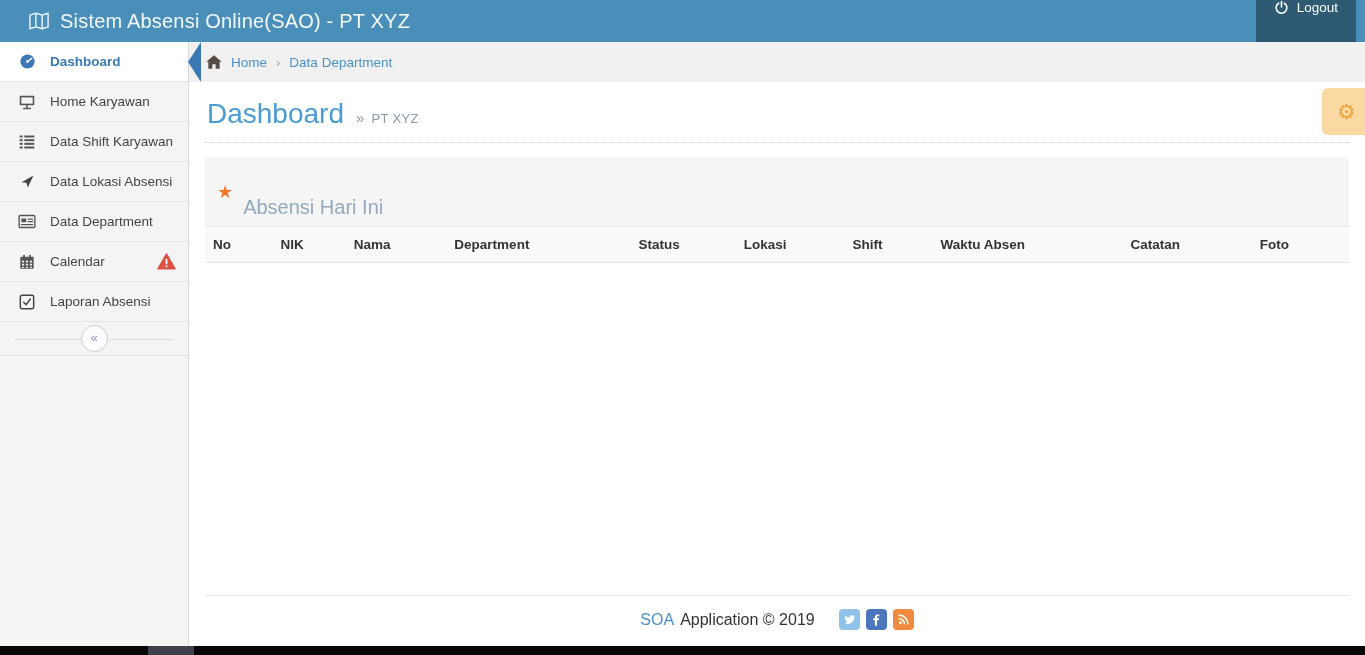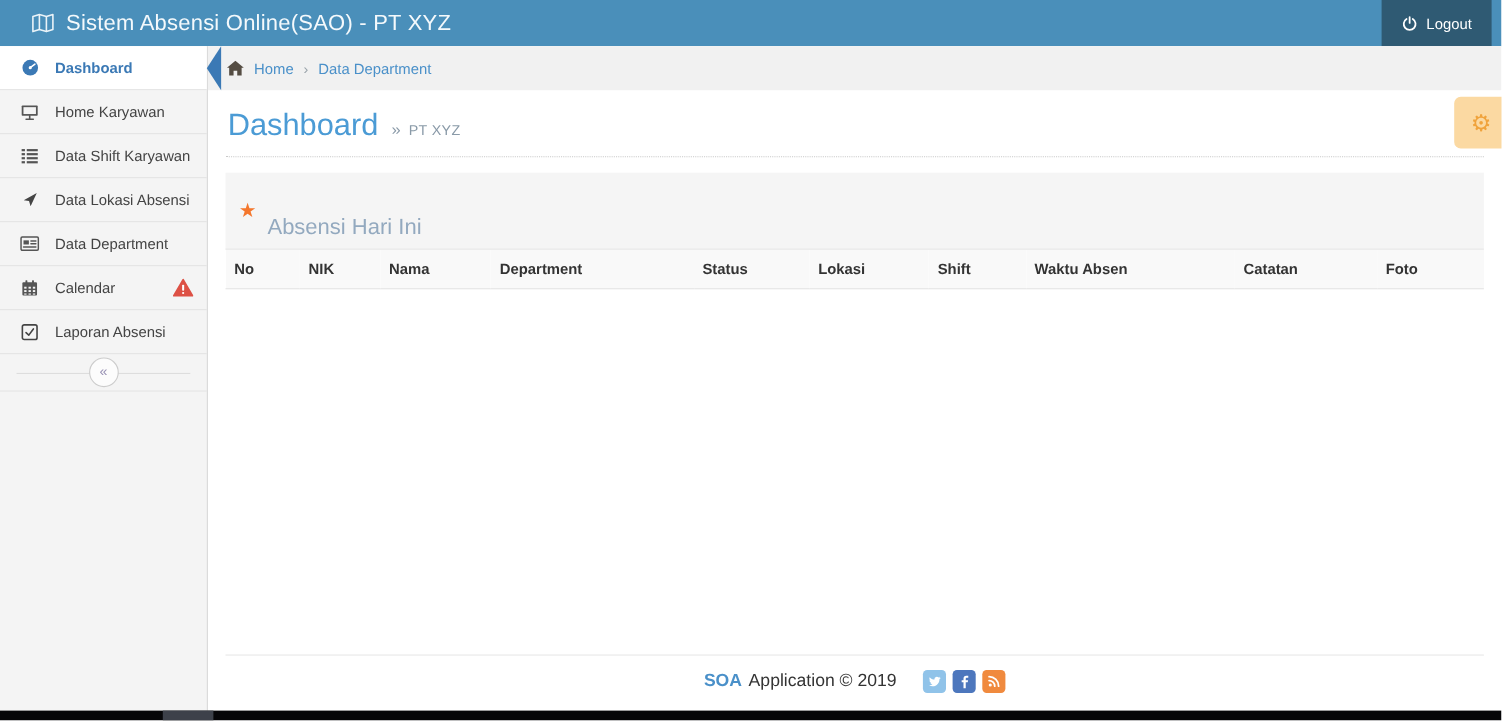--- a/index.html
+++ b/index.html
@@ -17,21 +17,21 @@
     background: var(--header_blue, #4a8fba);
     display: flex; align-items: center; justify-content: space-between;
     color: #fff;
   }
   .brand { display: flex; align-items: center; gap: 10px; padding-left: 28px; }
   .brand-title { font-size: 20px; font-weight: 400; letter-spacing: .2px; color: #f4f9fc; }
   .logout-btn {
     height: 42px; padding: 0 18px; margin-right: 9px;
     background: var(--logout_bg, #2f5a73);
     border: none; color: #fff; font-size: 13.5px; cursor: pointer;
-    display: flex; align-items: center; gap: 8px;
+    display: flex; align-items: flex-start; gap: 8px;
     font-family: inherit;
   }
 
   
   .main { flex: 1 1 auto; display: flex; min-height: 0; }
 
   
   .sidebar {
     width: 189px; flex: 0 0 189px;
     background: var(--sidebar_bg, #f4f4f4);
@@ -116,21 +116,21 @@
     text-align: left; font-size: 13.5px; font-weight: bold; color: #333;
     padding: 10px 8px; white-space: nowrap; overflow: hidden; margin-left: 32px;
   }
   .tbody-space { flex: 1 1 auto; }
 
   .page-footer {
     border-top: 1px solid #e8e8e8; padding: 13px 0 16px 0;
     display: flex; align-items: center; justify-content: center; gap: 6px;
     font-size: 16px; color: #333;
   }
-  .footer-brand { color: var(--link_blue, #4a90c9); font-weight: bold; }
+  .footer-brand { color: var(--link_blue, #4a90c9); font-weight: normal; }
   .footer-text { margin-right: 18px; }
   .soc {
     width: 21px; height: 21px; border-radius: 4px; display: inline-flex;
     align-items: center; justify-content: center; cursor: pointer; border: none; padding: 0;
   }
   .soc.twitter { background: var(--twitter_bg, #90c3e9); }
   .soc.facebook { background: var(--facebook_bg, #4d77bd); }
   .soc.rss { background: var(--rss_bg, #f08a3e); }
 
   

